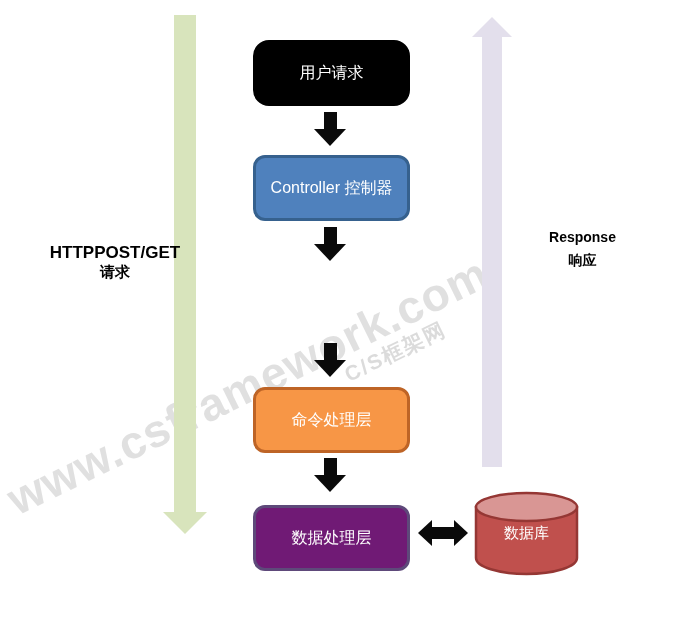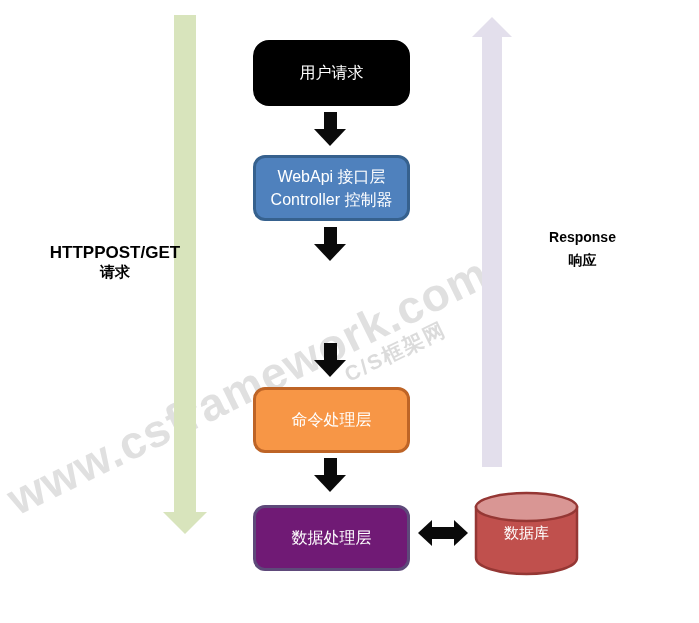--- a/index.html
+++ b/index.html
@@ -89,21 +89,20 @@
   <div class="node node-black">
     <span>用户请求</span>
   </div>
 
   <div class="conn conn1">
     <div class="shaft"></div>
     <div class="head"></div>
   </div>
 
   <div class="node node-blue">
-    <span>WebApi 接口层</span>
     <span>Controller 控制器</span>
   </div>
 
   <div class="conn conn2">
     <div class="shaft"></div>
     <div class="head"></div>
   </div>
 
 
   <div class="conn conn3">

